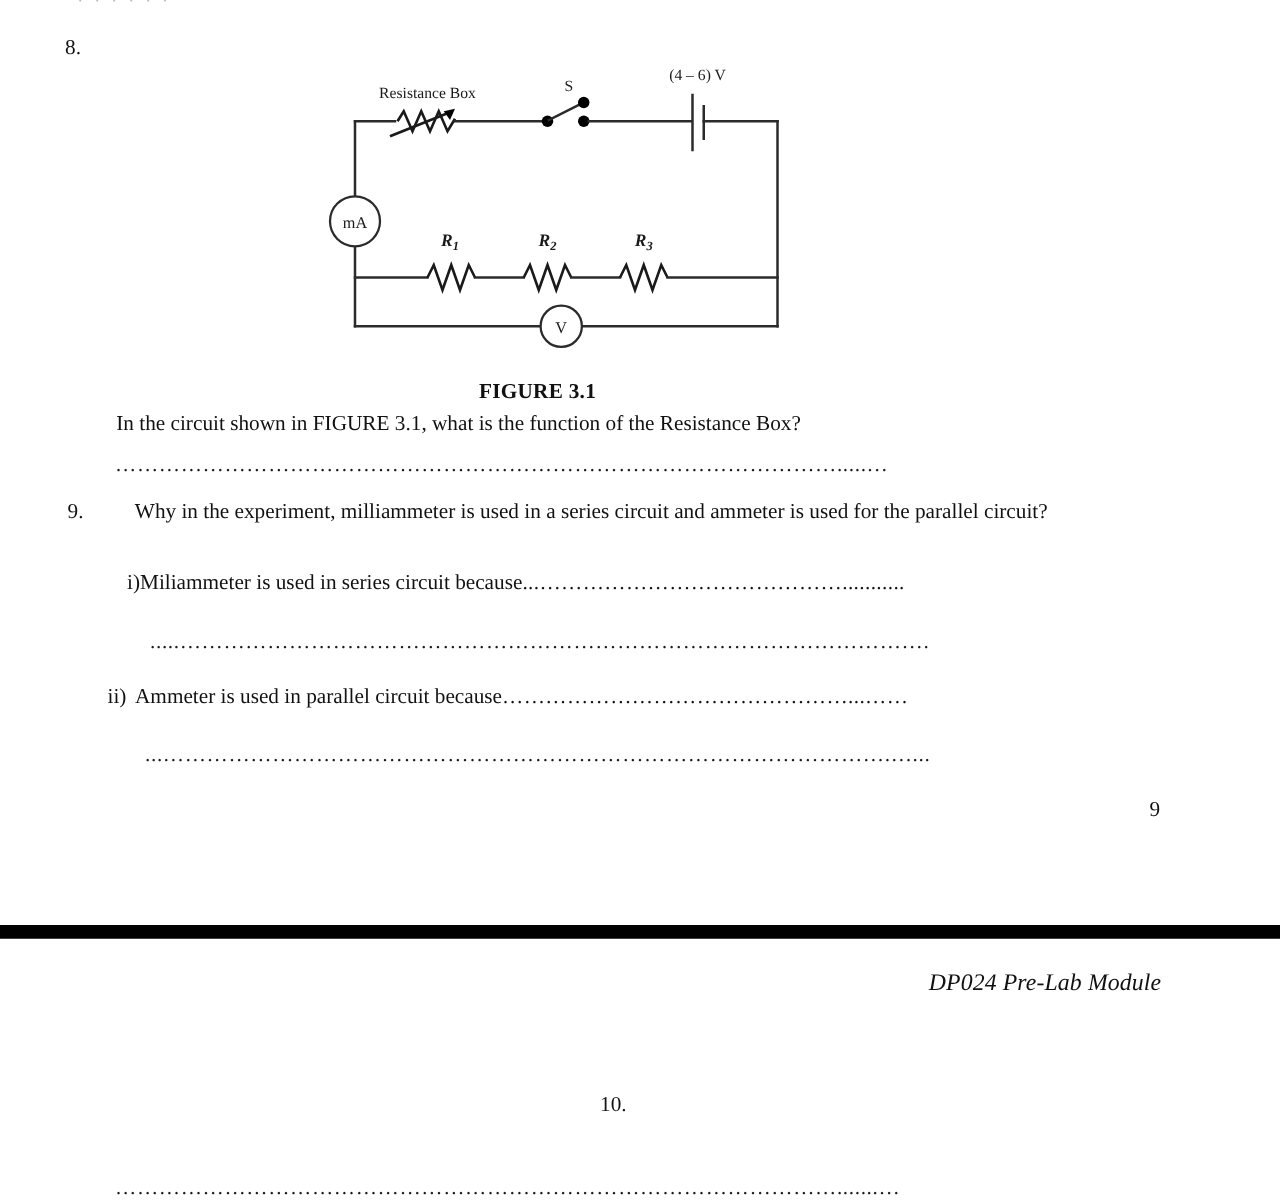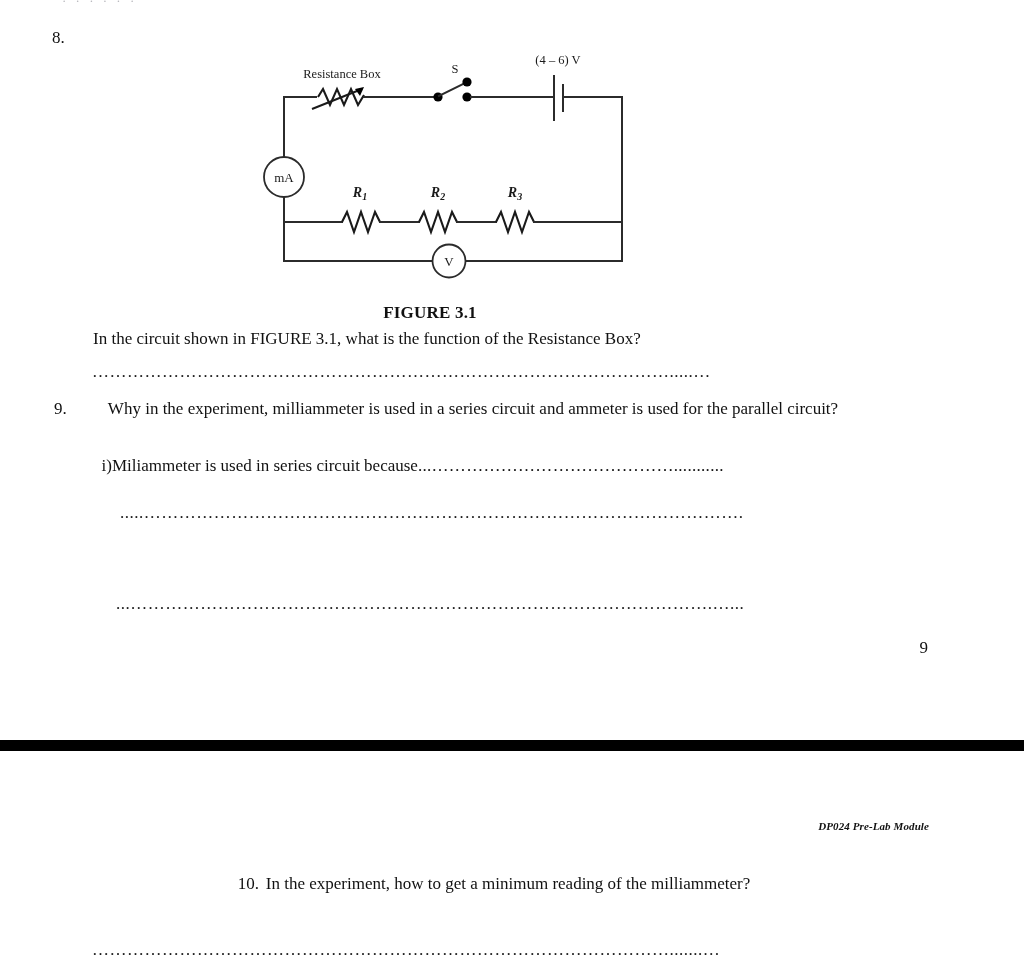--- a/index.html
+++ b/index.html
@@ -137,24 +137,24 @@
     top: 740px;
     width: 1024px;
     height: 11px;
     background: #000000;
   }
 
   
   .module-tag {
     position: absolute;
     right: 95px;
-    top: 820px;
-    font-size: 11px;
+    top: 776px;
+    font-size: 19px;
     font-style: italic;
-    font-weight: bold;
+    font-weight: normal;
     letter-spacing: 0.1px;
   }
 
   
   .figure {
     position: absolute;
     left: 250px;
     top: 45px;
     width: 420px;
     height: 250px;
@@ -272,29 +272,31 @@
       <span class="q9-text">Why in the experiment, milliammeter is used in a series circuit and ammeter is used for the parallel circuit?</span>
     </div>
   </div>
 
   <div class="sub-item sub-i">
     <span class="sub-marker">i)</span><span>Miliammeter is used in series circuit because</span><span class="inline-dots">...……………………………………...........</span>
   </div>
 
   <div class="dots dots-i2">.....………………………………………………………………………………………….</div>
 
+  <div class="sub-item sub-ii">
+    <span class="sub-marker" style="width:22px">ii)</span><span>Ammeter is used in parallel circuit because</span><span class="inline-dots">…………………………………………...……</span>
+  </div>
 
   <div class="dots dots-ii2">...……………………………………………………………………………………….…...</div>
 
   <div class="page-number">9</div>
 
   <div class="band"></div>
 
   <div class="module-tag">DP024 Pre-Lab Module</div>
 
   <div class="q10-block">
     <span class="q10-marker">10.</span>
-    <span>In the experiment, how to get a minimum reading of the milliammeter?</span>
   </div>
 
   <div class="dots dots-q10">……………………………………………………………………………………….......…</div>
 
 </div>
 
 </body></html>

